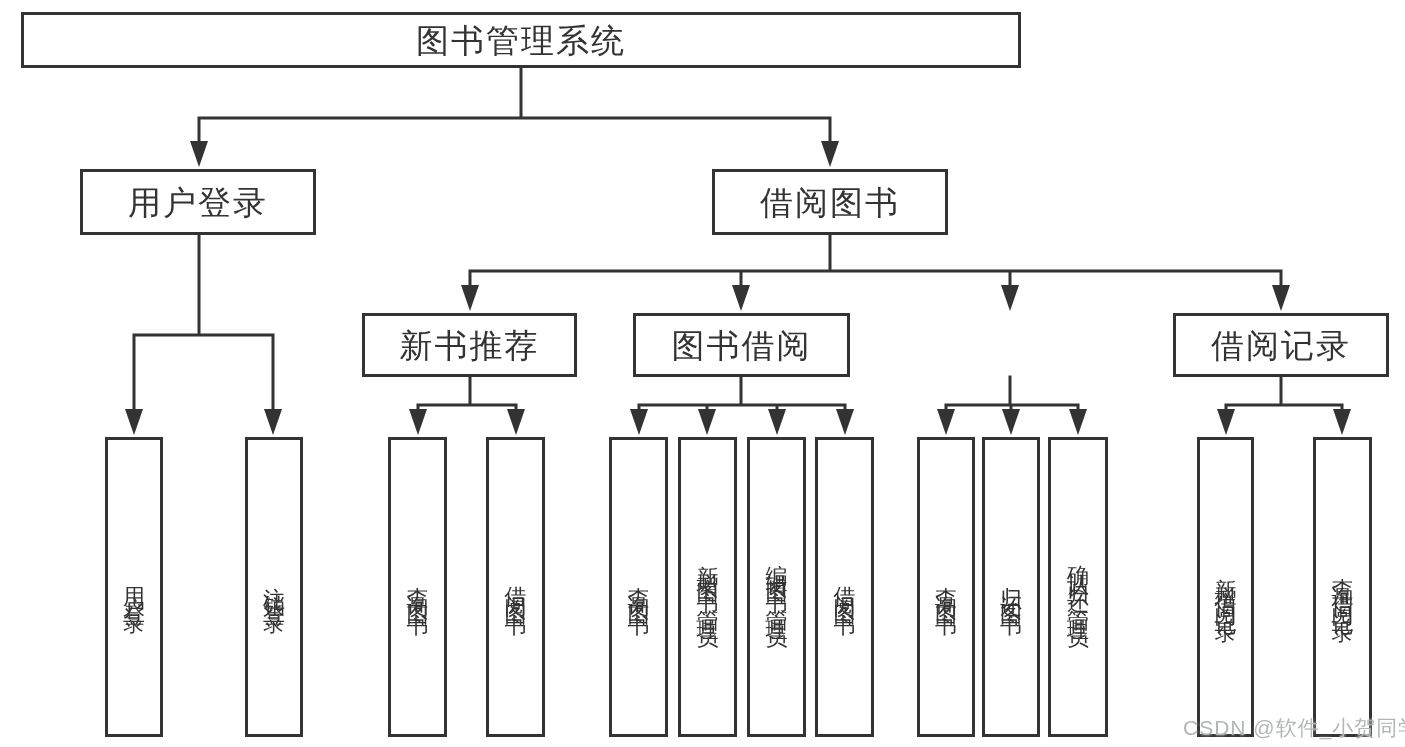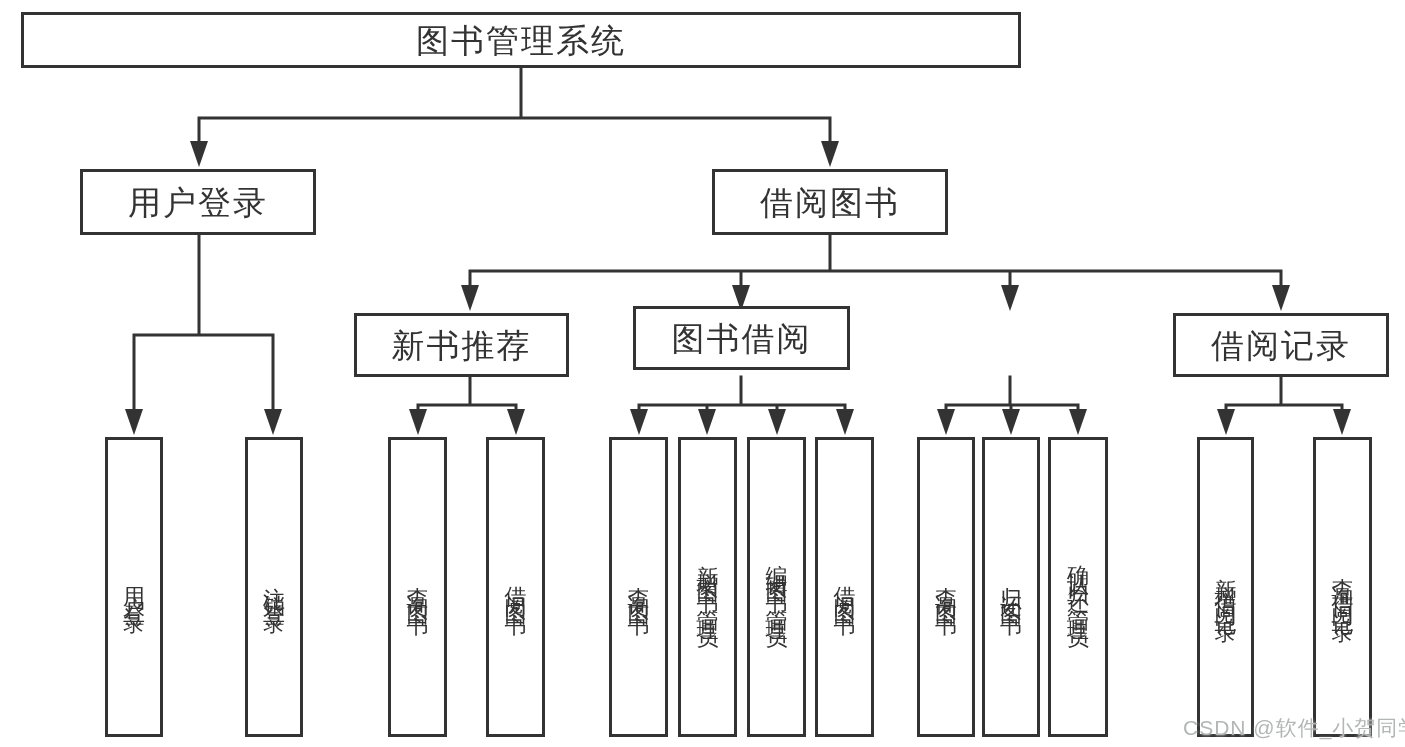--- a/index.html
+++ b/index.html
@@ -100,24 +100,24 @@
     <span>图书管理系统</span>
   </div>
 
   <div class="node hbox" style="left:80px;top:169px;width:236px;height:66px">
     <span>用户登录</span>
   </div>
   <div class="node hbox" style="left:712px;top:169px;width:236px;height:66px">
     <span>借阅图书</span>
   </div>
 
-  <div class="node hbox" style="left:354px;top:313px;width:215px;height:64px">
+  <div class="node hbox" style="left:362px;top:313px;width:215px;height:64px">
     <span>新书推荐</span>
   </div>
-  <div class="node hbox" style="left:633px;top:306px;width:217px;height:64px">
+  <div class="node hbox" style="left:633px;top:313px;width:217px;height:64px">
     <span>图书借阅</span>
   </div>
   <div class="node hbox" style="left:1173px;top:313px;width:216px;height:64px">
     <span>借阅记录</span>
   </div>
 
   <div class="node leaf" style="left:105px;top:437px;width:58px;height:300px">
     <span>用户登录</span>
   </div>
   <div class="node leaf" style="left:245px;top:437px;width:58px;height:300px">

